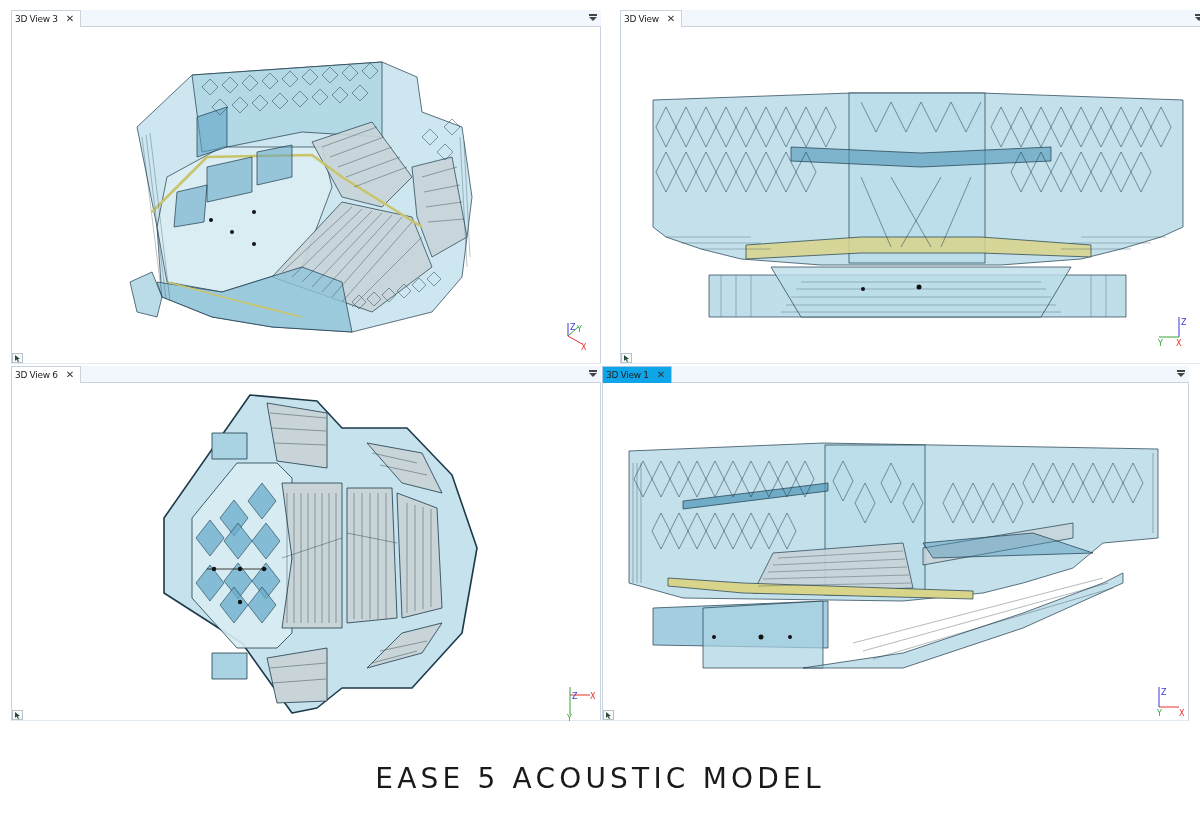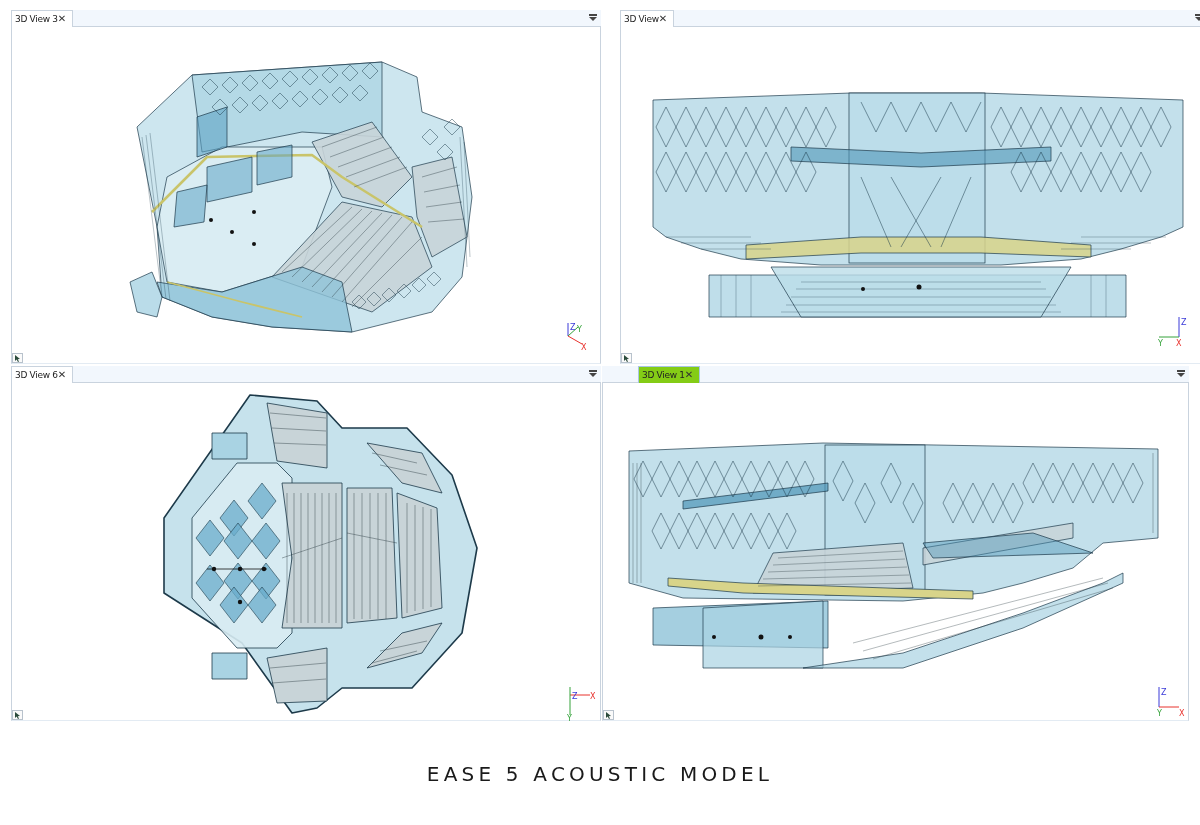--- a/index.html
+++ b/index.html
@@ -8,24 +8,24 @@
 
     .pane { position: absolute; }
     .tabbar {
       position: absolute; left: 0; top: 0; right: 0; height: 17px;
       background: #f2f7fd; border-bottom: 1px solid #c9d3de;
     }
     .tab {
       position: absolute; left: 0; top: 0; height: 17px;
       background: #ffffff; border: 1px solid #c9d3de; border-bottom: none;
       font-size: 9px; color: #222; line-height: 16px; padding: 0 6px 0 3px;
-      display: flex; align-items: center; gap: 0; white-space: nowrap;
+      display: flex; align-items: center; gap: 8px; white-space: nowrap;
       font-family: "DejaVu Sans", sans-serif; letter-spacing: -0.3px;
     }
-    .tab.active { background: #84cc16; border-color: #a9c6e3; margin-left: 36px; }
+    .tab.active { background: #0ea5e9; border-color: #a9c6e3; }
     .tab .close { font-size: 10px; color: #333; line-height: 1; }
     .dropdown {
       position: absolute; right: 4px; top: 4px; width: 8px; height: 8px;
     }
     .dropdown::before {
       content: ""; position: absolute; left: 0; top: 0; width: 8px; height: 1.5px; background: #444;
     }
     .dropdown::after {
       content: ""; position: absolute; left: 0; top: 3px;
       border-left: 4px solid transparent; border-right: 4px solid transparent; border-top: 4px solid #444;
@@ -38,21 +38,21 @@
     .cursor-btn {
       position: absolute; left: 0; bottom: 0; width: 11px; height: 10px;
       border: 1px solid #b8c2cc; background: #fafafa;
     }
     .cursor-btn svg { position: absolute; left: 2px; top: 1px; }
     .model { position: absolute; left: 0; top: 0; }
     .gizmo { position: absolute; }
 
     .caption {
       position: absolute; left: 0; right: 0; top: 762px; text-align: center;
-      font-family: "DejaVu Sans", sans-serif; font-size: 20px; letter-spacing: 4.2px;
+      font-family: "DejaVu Sans", sans-serif; font-size: 28px; letter-spacing: 4.2px;
       color: #1a1a1a; font-weight: normal;
     }
   </style>
 </head>
 <body>
 
 <div class="pane" style="left:11px; top:10px; width:590px; height:354px;">
   <div class="tabbar">
     <div class="tab">
       <span>3D View 3</span>

